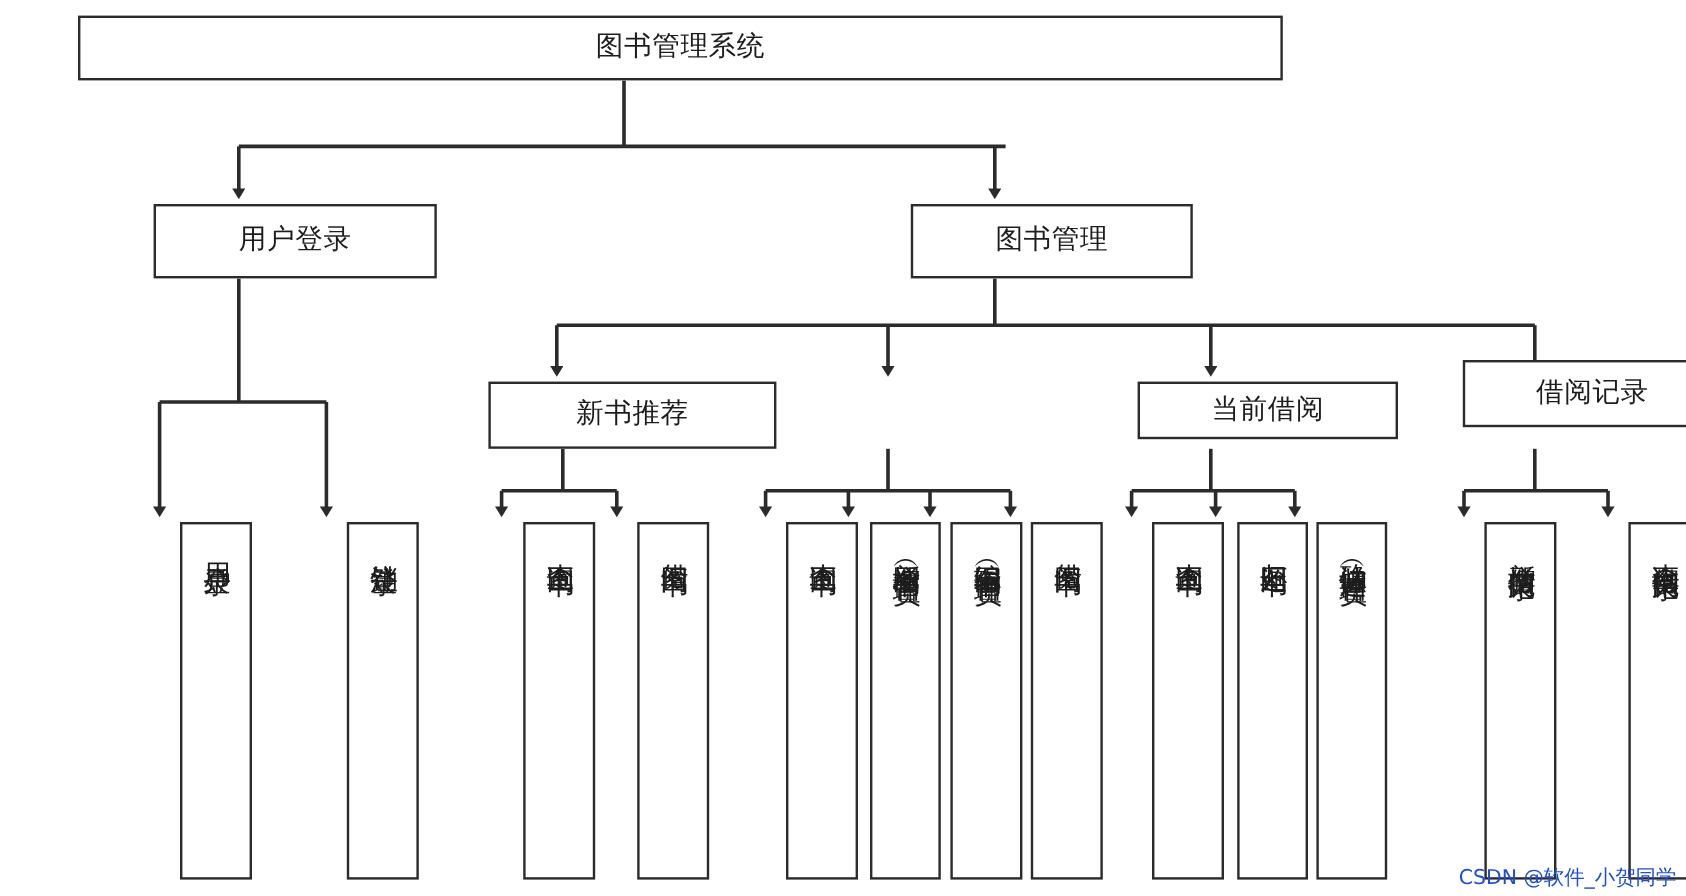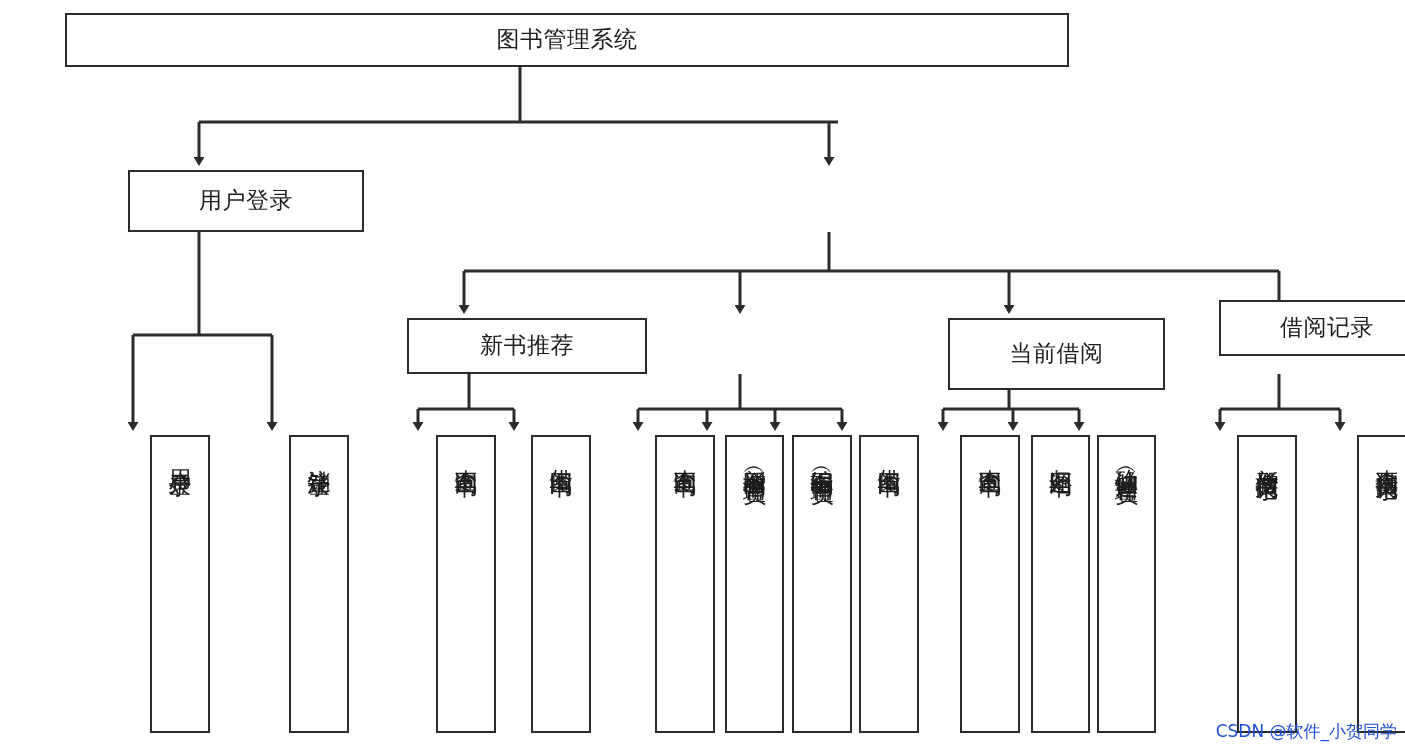--- a/index.html
+++ b/index.html
@@ -129,25 +129,28 @@
     </g>
   </svg>
 
   <div class="node root horiz" id="n-root" style="left: 18px; top: 13px; width: 1004px; height: 54px;">
     <span class="lbl">图书管理系统</span>
   </div>
 
   <div class="node horiz" id="n-l2_0" style="left: 81px; top: 170px; width: 236px; height: 62px;">
     <span class="lbl">用户登录</span>
   </div>
+  <div class="node horiz" id="n-l2_1" style="left: 712px; top: 170px; width: 235px; height: 62px;">
+    <span class="lbl">图书管理</span>
+  </div>
 
   <div class="node horiz" id="n-l3_0" style="left: 360px; top: 318px; width: 240px; height: 56px;">
     <span class="lbl">新书推荐</span>
   </div>
-  <div class="node horiz" id="n-l3_2" style="left: 901px; top: 318px; width: 217px; height: 72px; justify-content: center;">
+  <div class="node horiz" id="n-l3_2" style="left: 901px; top: 318px; width: 217px; height: 48px; justify-content: center;">
     <span class="lbl">当前借阅</span>
   </div>
   <div class="node horiz" id="n-l3_3" style="left: 1172px; top: 300px; width: 216px; height: 56px;">
     <span class="lbl">借阅记录</span>
   </div>
 
   <div class="node vert" id="n-leaf_0" style="left: 103px; top: 435px; width: 60px; height: 298px;">
     <span class="lbl">用户登录</span>
   </div>
   <div class="node vert" id="n-leaf_1" style="left: 242px; top: 435px; width: 60px; height: 298px;">

